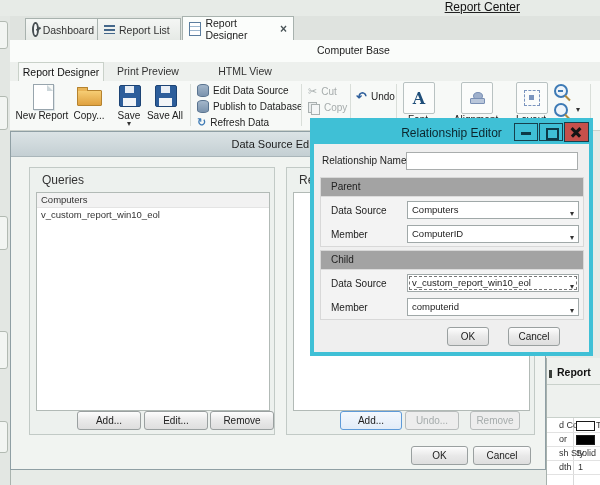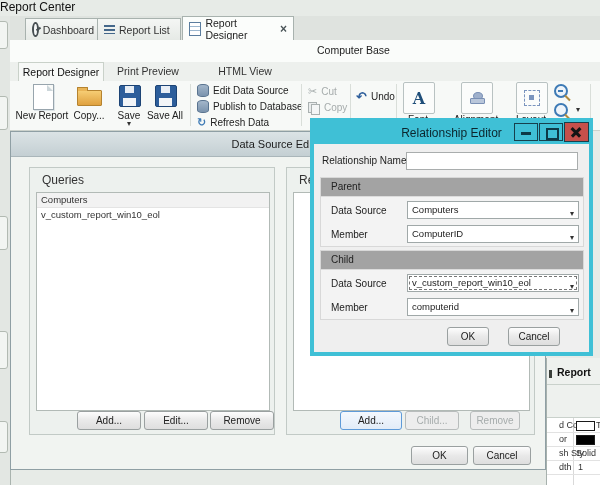--- a/index.html
+++ b/index.html
@@ -1,21 +1,21 @@
 <!DOCTYPE html>
 <html><head>
 <meta charset="utf-8">
 <style>
   html,body{margin:0;padding:0;background:#e7ebe7;}
   .app{position:relative;width:600px;height:485px;overflow:hidden;
        font-family:"Liberation Sans","DejaVu Sans",sans-serif;color:#222;
        background:#e7ebe7;font-size:10.5px;}
   .abs{position:absolute;}
   
-  .titlebar{left:0;top:0;width:520px;height:16px;text-align:left;}
+  .titlebar{left:0;top:0;width:520px;height:16px;text-align:right;text-decoration:underline;}
   .titlebar span{font-size:12px;color:#111;}
   
   .left-strip{left:0;top:16px;width:10px;height:469px;background:#e3e7e3;border-right:1px solid #a9b3ae;}
   .strip-btn{position:absolute;left:-5px;width:11px;border:1px solid #b2bab2;border-radius:3px;background:#f2f5f2;}
   
   .tabrow{left:10px;top:16px;width:590px;height:24px;background:#dfe3df;}
   .mtab{position:absolute;top:2px;height:21px;background:linear-gradient(#f4f6f4,#e6eae6);
         border:1px solid #a8b2ae;border-bottom:none;display:flex;align-items:center;gap:4px;
         padding:0 6px;font-size:10.5px;color:#333;}
   .mtab.active{top:0;height:24px;background:#fbfdfb;color:#222;}
@@ -301,21 +301,21 @@
       </div>
       <span class="btn" style="left:47px;top:243px;width:64px">Add...</span>
       <span class="btn" style="left:114px;top:243px;width:64px">Edit...</span>
       <span class="btn" style="left:180px;top:243px;width:64px">Remove</span>
     </div>
 
     <div class="group" style="left:275px;top:35px;width:247px;height:266px">
       <span class="glabel">Relationships</span>
       <div class="listbox" style="left:6px;top:24px;width:235px;height:217px"></div>
       <span class="btn focus" style="left:53px;top:243px;width:62px">Add...</span>
-      <span class="btn dis" style="left:118px;top:243px;width:54px">Child...</span>
+      <span class="btn dis" style="left:118px;top:243px;width:54px">Undo...</span>
       <span class="btn dis" style="left:183px;top:243px;width:50px">Remove</span>
     </div>
 
     <span class="btn" style="left:400px;top:314px;width:57px">OK</span>
     <span class="btn" style="left:462px;top:314px;width:58px">Cancel</span>
   </div>
 
   <div class="abs red">
     <div class="red-title">Relationship Editor</div>
     <span class="winbtn" style="left:200px">

